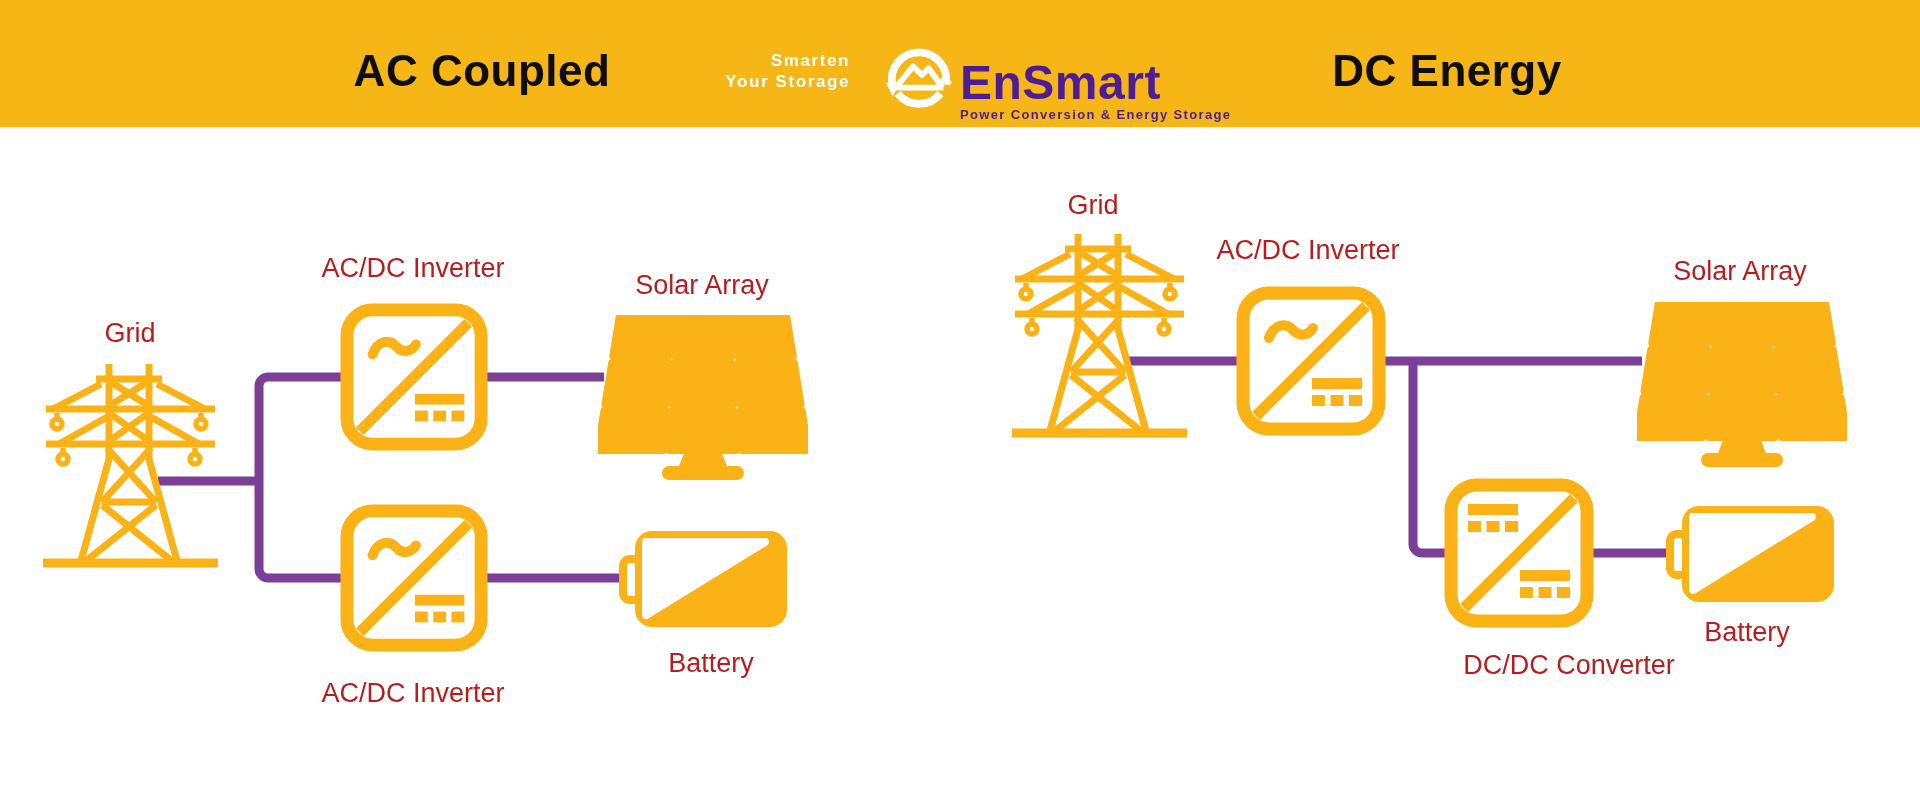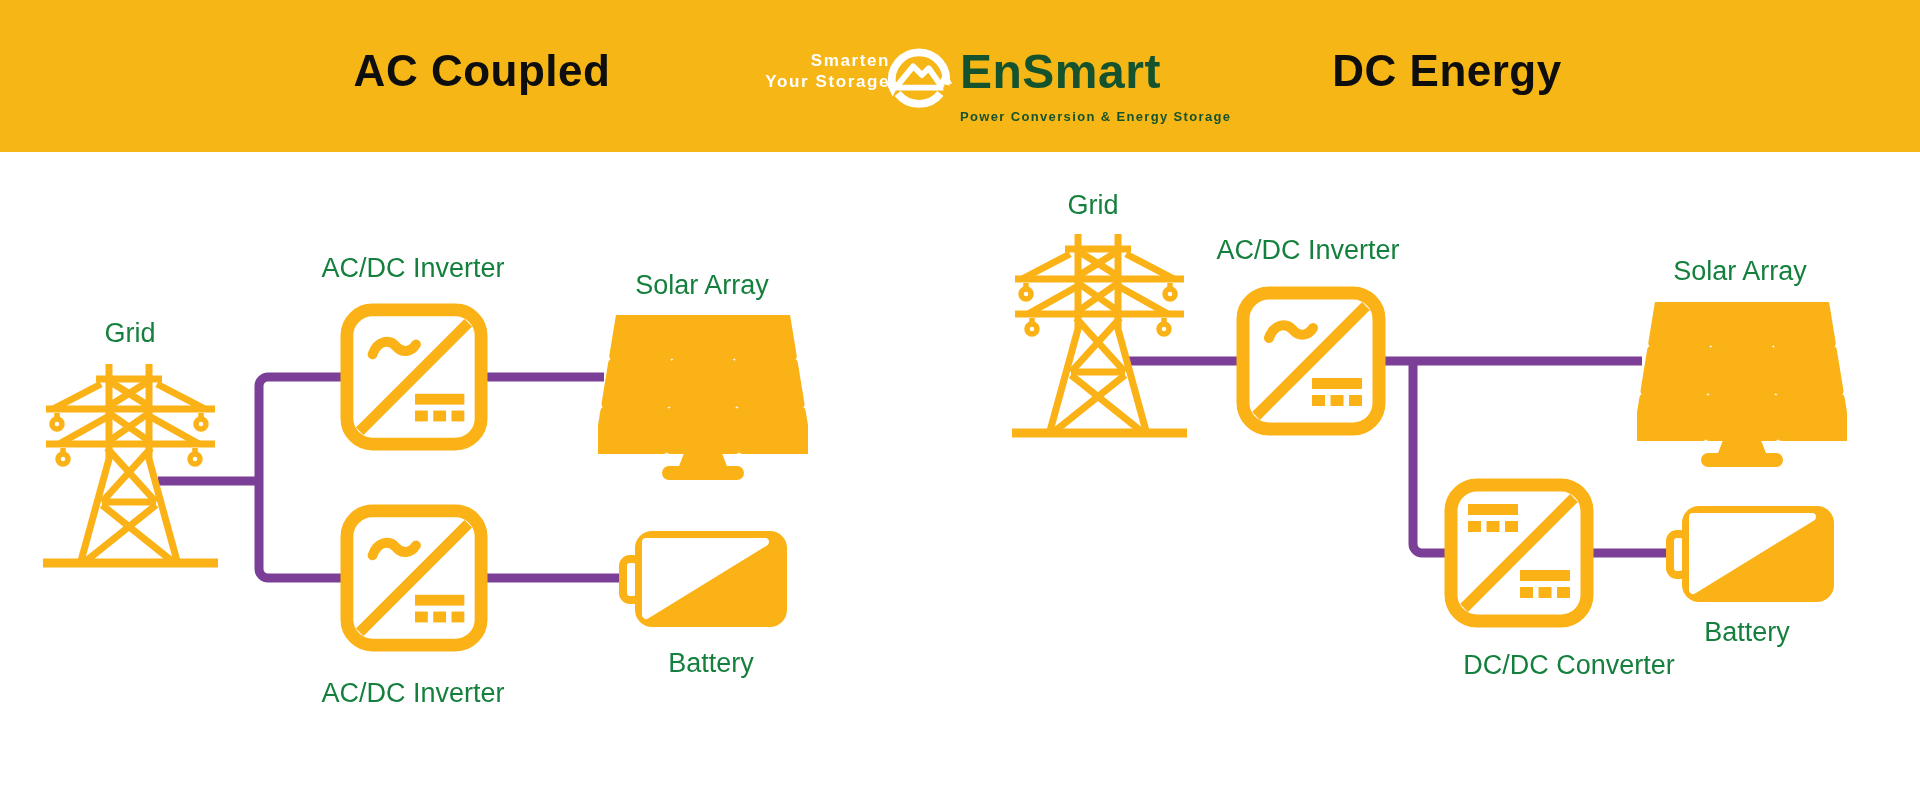--- a/index.html
+++ b/index.html
@@ -1,37 +1,37 @@
 <!DOCTYPE html>
 <html><head>
 <meta charset="utf-8">
 <style>
   html,body{margin:0;padding:0;background:#fff;}
   #stage{
     position:relative;width:1920px;height:800px;overflow:hidden;background:#fff;
     font-family:"Liberation Sans","DejaVu Sans",sans-serif;
   }
   
-  .header{position:absolute;left:0;top:0;width:1920px;height:152px;background:#F6B616;}
+  .header{position:absolute;left:0;top:0;width:1920px;height:127px;background:#F6B616;}
   .coupled-title{
     position:absolute;top:46px;width:400px;text-align:center;
     font-size:44px;font-weight:700;color:#0E0E0E;letter-spacing:.5px;
   }
   .slogan{
     position:absolute;left:600px;top:50px;width:250px;text-align:right;
-    color:#fff;font-size:17px;font-weight:700;letter-spacing:1.6px;line-height:21px;margin-left:40px;
+    color:#fff;font-size:17px;font-weight:700;letter-spacing:1.6px;line-height:21px;
   }
   .logo-mark{position:absolute;left:884px;top:42px;width:70px;height:70px;}
-  .brand{position:absolute;left:960px;top:49px;width:420px;color:#14532d;}
+  .brand{position:absolute;left:960px;top:60px;width:420px;color:#4c1d95;}
   .brand-name{font-size:48px;font-weight:700;line-height:46px;letter-spacing:.5px;}
-  .brand-tagline{font-size:13px;font-weight:700;letter-spacing:1.35px;margin-top:14px;}
+  .brand-tagline{font-size:13px;font-weight:700;letter-spacing:1.35px;margin-top:1px;}
   
   .node-label{
     position:absolute;width:300px;text-align:center;
-    color:#15803d;font-size:27px;font-weight:400;
+    color:#b91c1c;font-size:27px;font-weight:400;
   }
   .icon{position:absolute;}
   .wires{position:absolute;left:0;top:0;width:1920px;height:800px;}
 </style>
 </head>
 <body>
 
 <svg width="0" height="0" style="position:absolute" aria-hidden="true">
   <defs>
 

